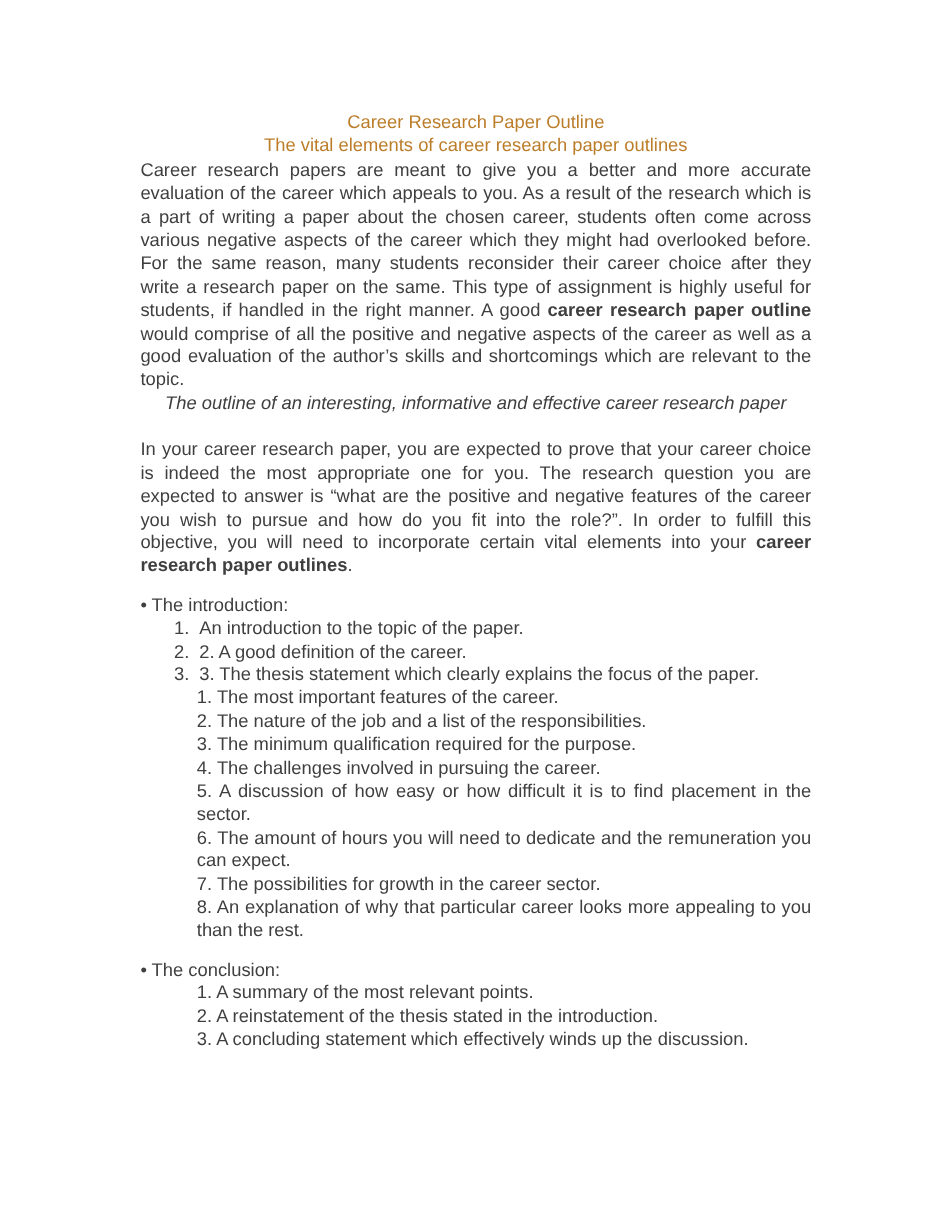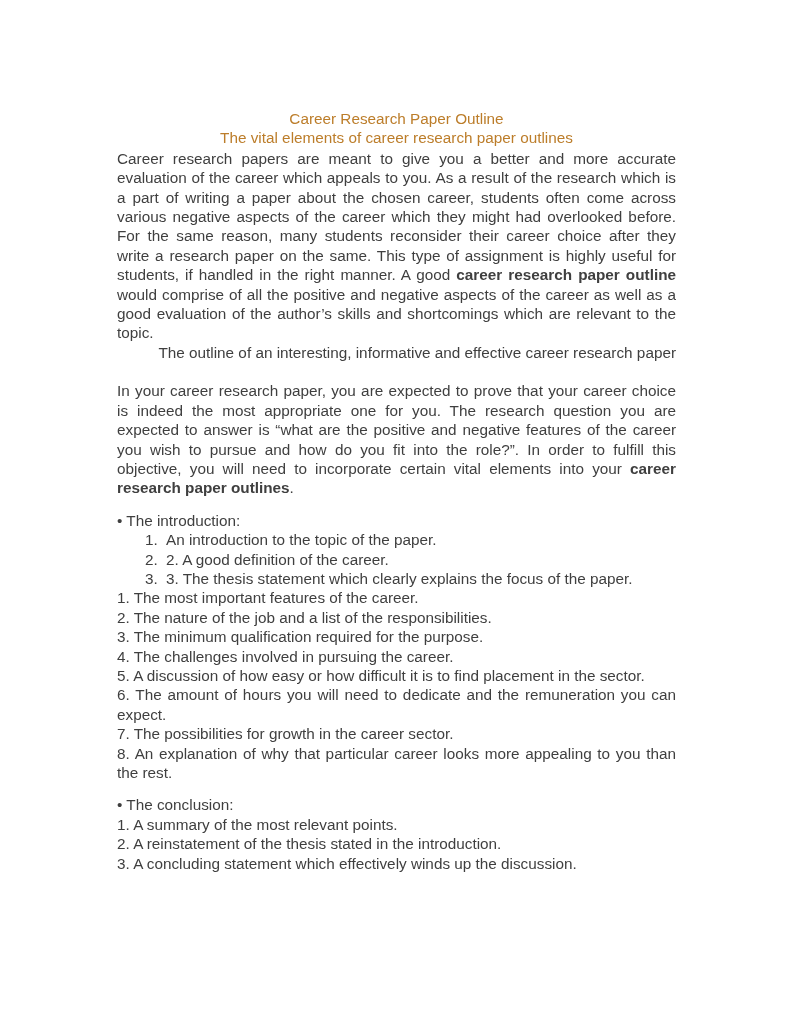--- a/index.html
+++ b/index.html
@@ -11,36 +11,36 @@
     background: #ffffff;
     font-family: "Liberation Sans", sans-serif;
     font-size: 15.3px;
     line-height: 19.4px;
     color: #3f3f3f;
     overflow: hidden;
   }
   .content {
     position: absolute;
     left: 117px;
-    top: 16px;
+    top: 0;
     width: 559px;
     padding-top: 93px;
   }
   .title-block { text-align: center; color: #bc7d2a; }
   .title-line, .subtitle-line { font-weight: normal; font-size: 15.3px; line-height: 19.4px; }
   .para { text-align: justify; }
   .para1 { margin-top: 1px; }
-  .lead-line { text-align: right; }
+  .lead-line { text-align: center; font-style: italic; }
   .para2 { margin-top: 19px; }
   .section-heading { margin-top: 13px; text-align: left; }
   .num-list { }
   .num-item { display: flex; padding-left: 28px; text-align: left; }
   .num-marker { flex: 0 0 21px; }
   .num-text { flex: 1; }
-  .plain-item { text-align: justify; }
+  .plain-item { text-align: justify; margin-left: 47px; }
   b { font-weight: bold; }
 </style>
 </head>
 <body>
 
 <div class="page">
   <div class="content">
 
     <div class="title-block">
       <div class="title-line">Career Research Paper Outline</div>

